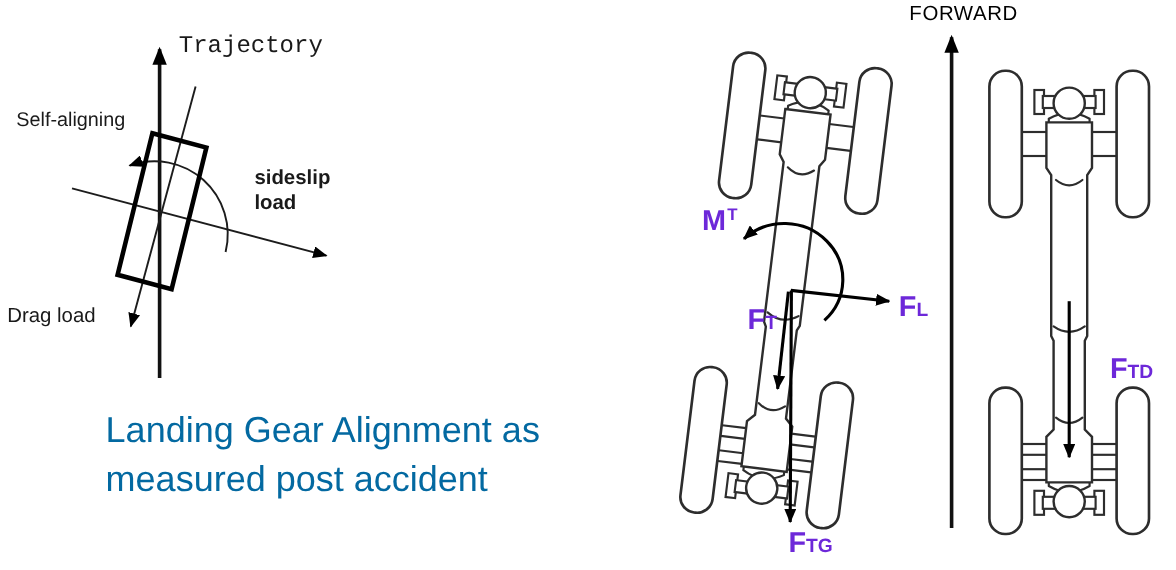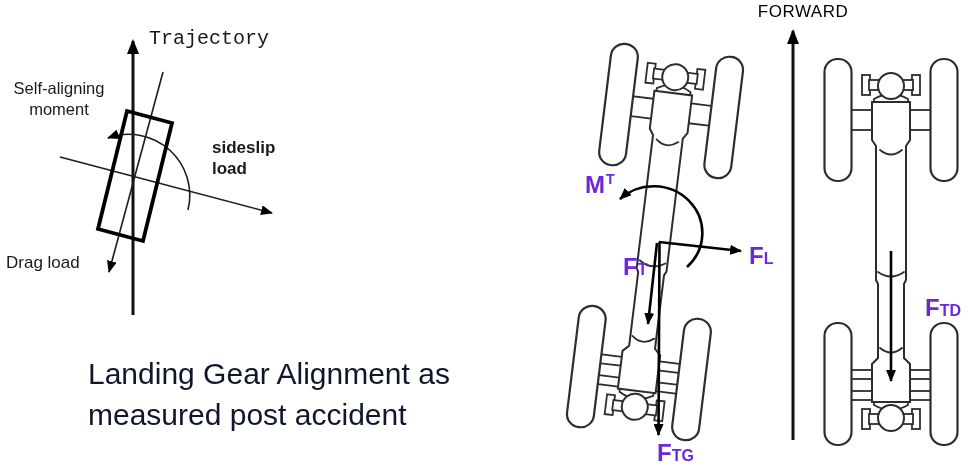--- a/index.html
+++ b/index.html
@@ -21,24 +21,24 @@
   .mark  { fill: none; stroke: #2d2d2d; stroke-width: 1.8; stroke-linecap: round; }
   .tline { fill: none; stroke: #1c1c1c; stroke-width: 1.6; }
   .theavy{ fill: none; stroke: #111111; stroke-width: 3; }
   .force { fill: none; stroke: #000000; stroke-width: 2.6; }
   .patch { fill: none; stroke: #000000; stroke-width: 3.8; stroke-linejoin: miter; }
 
   
   .lbl { position: absolute; white-space: nowrap; color: #1a1a1a; }
   .lbl-small { font-size: 17px; line-height: 21px; }
   .lbl-trajectory { left: 149px; top: 27px; font-size: 20px; font-family: Liberation Mono, monospace; }
-  .lbl-selfalign { left: 2px; top: 78px; width: 114px; text-align: center; font-size: 16.5px; line-height: 21px; white-space: normal; }
+  .lbl-selfalign { left: 2px; top: 90px; width: 114px; text-align: center; font-size: 16.5px; line-height: 21px; white-space: normal; }
   .lbl-sideslip { left: 212px; top: 137px; font-weight: bold; }
   .lbl-drag { left: 6px; top: 252px; }
-  .caption { position: absolute; left: 88px; top: 338px; font-size: 30px; line-height: 41px; color: #0f172a; white-space: nowrap; margin-top: 15px; }
+  .caption { position: absolute; left: 88px; top: 338px; font-size: 30px; line-height: 41px; color: #0369a1; white-space: nowrap; }
   .lbl-forward { position: absolute; left: 803px; top: 2px; transform: translateX(-50%); font-size: 17px; font-weight: normal; letter-spacing: 0.5px; color: #000; }
 
   
   .flabel { position: absolute; font-weight: bold; color: #6d28d9; line-height: 1; white-space: nowrap; text-align: right; }
   .fmain { font-size: 24px; }
   .fsub  { font-size: 16px; }
   .fsup  { font-size: 14px; position: relative; top: -9px; margin-left: 1px; }
   .lbl-mt  { left: 585px; top: 173px; }
   .lbl-fl  { left: 749px; top: 244px; }
   .lbl-ft  { left: 623px; top: 255px; }
@@ -111,21 +111,20 @@
       <line class="force" x1="659.5" y1="242" x2="658.5" y2="435" marker-end="url(#arr)"></line>
       <line class="force" x1="891" y1="251" x2="891" y2="381" marker-end="url(#arr)"></line>
       <line class="theavy" x1="793" y1="440" x2="793" y2="31" marker-end="url(#arrBig)"></line>
     </g>
   </svg>
 
   <div class="lbl lbl-trajectory">Trajectory</div>
 
   <div class="lbl lbl-selfalign">
     <div>Self-aligning</div>
-    <div>moment</div>
   </div>
 
   <div class="lbl lbl-small lbl-sideslip">
     <div>sideslip</div>
     <div>load</div>
   </div>
 
   <div class="lbl lbl-small lbl-drag">Drag load</div>
 
   <div class="caption">

